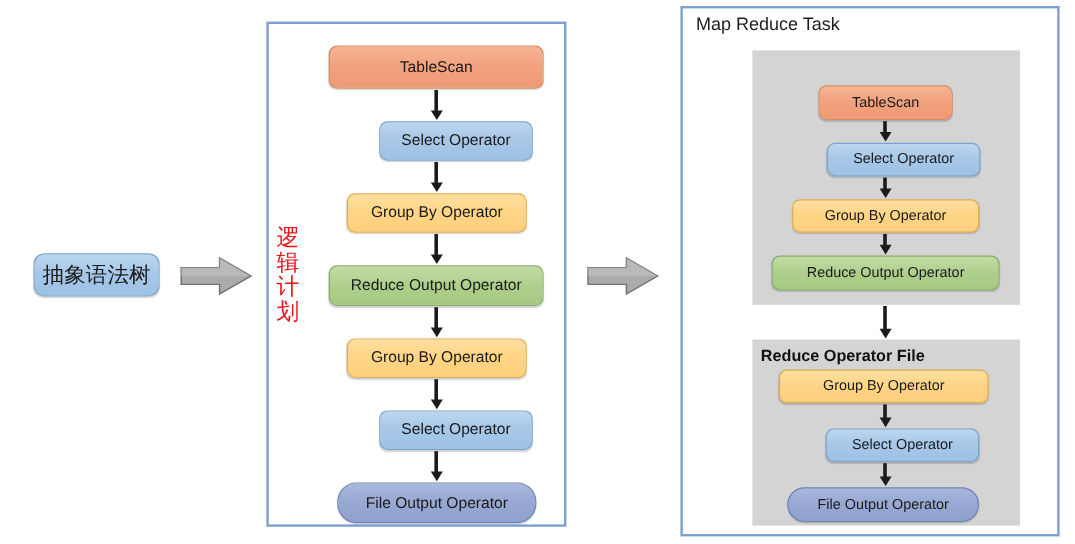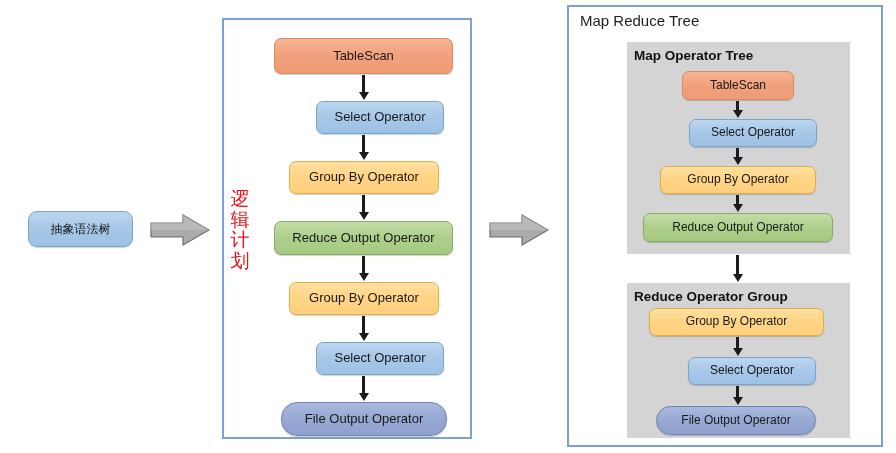--- a/index.html
+++ b/index.html
@@ -112,21 +112,21 @@
   .bigarrow{position:absolute;}
 
   
   .start-node{
     position:absolute;
     box-sizing:border-box;
     border:1px solid #7ba4cc;
     border-radius:9px;
     background:linear-gradient(180deg,#bcd6ef 0%,#a6c7e8 50%,#9dc1e4 100%);
     display:flex;align-items:center;justify-content:center;
-    font-size:12px;color:#1a1a1a;white-space:nowrap;
+    font-size:18px;color:#1a1a1a;white-space:nowrap;
     font-family:"DejaVu Sans","Liberation Sans",sans-serif;
     box-shadow:0 1px 1px rgba(0,0,0,.18);
   }
 
   .watermark{
     position:absolute;
     font-size:13px;
     color:#c9c9c9;
     white-space:nowrap;
   }
@@ -199,24 +199,23 @@
 
   <div class="vlabel" style="left:572px;top:188px;">
     <span>物</span>
     <span>理</span>
     <span>计</span>
     <span>划</span>
   </div>
 
   <div class="panel" style="left:567px;top:5px;width:316px;height:442px;"></div>
 
-  <div class="panel-title" style="left:580px;top:12px;">Map Reduce Tree</div>
+  <div class="panel-title" style="left:580px;top:12px;">Map Reduce Task</div>
 
   <div class="greybox" style="left:627px;top:42px;width:223px;height:212px;"></div>
-  <div class="greybox-title" style="left:634px;top:48px;">Map Operator Tree</div>
 
   <div class="node n-orange" style="left:682px;top:71px;width:112px;height:29px;font-size:12px;">
     <span>TableScan</span>
   </div>
   <div class="arrow" style="left:736px;top:101px;height:10px;"></div>
 
   <div class="node n-blue" style="left:673px;top:119px;width:128px;height:28px;font-size:12px;">
     <span>Select Operator</span>
   </div>
   <div class="arrow" style="left:736px;top:148px;height:10px;"></div>
@@ -226,21 +225,21 @@
   </div>
   <div class="arrow" style="left:736px;top:195px;height:10px;"></div>
 
   <div class="node n-green" style="left:643px;top:213px;width:190px;height:29px;font-size:12px;">
     <span>Reduce Output Operator</span>
   </div>
 
   <div class="arrow" style="left:736px;top:255px;height:20px;"></div>
 
   <div class="greybox" style="left:627px;top:283px;width:223px;height:155px;"></div>
-  <div class="greybox-title" style="left:634px;top:289px;">Reduce Operator Group</div>
+  <div class="greybox-title" style="left:634px;top:289px;">Reduce Operator File</div>
 
   <div class="node n-yellow" style="left:649px;top:308px;width:175px;height:28px;font-size:12px;">
     <span>Group By Operator</span>
   </div>
   <div class="arrow" style="left:736px;top:337px;height:12px;"></div>
 
   <div class="node n-blue" style="left:672px;top:357px;width:128px;height:28px;font-size:12px;">
     <span>Select Operator</span>
   </div>
   <div class="arrow" style="left:736px;top:386px;height:12px;"></div>

